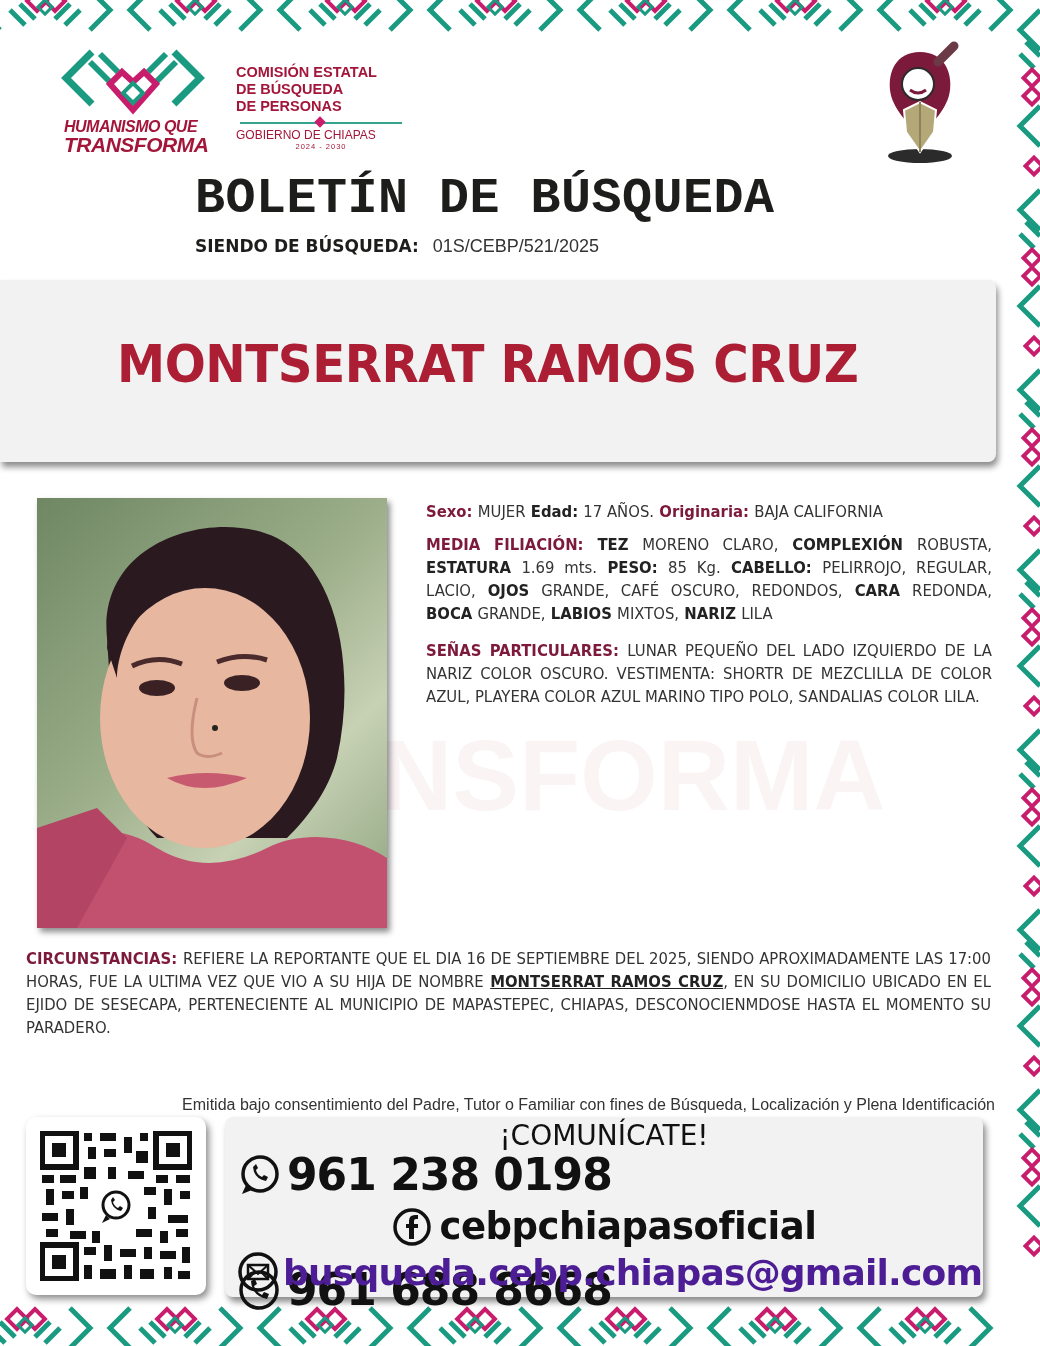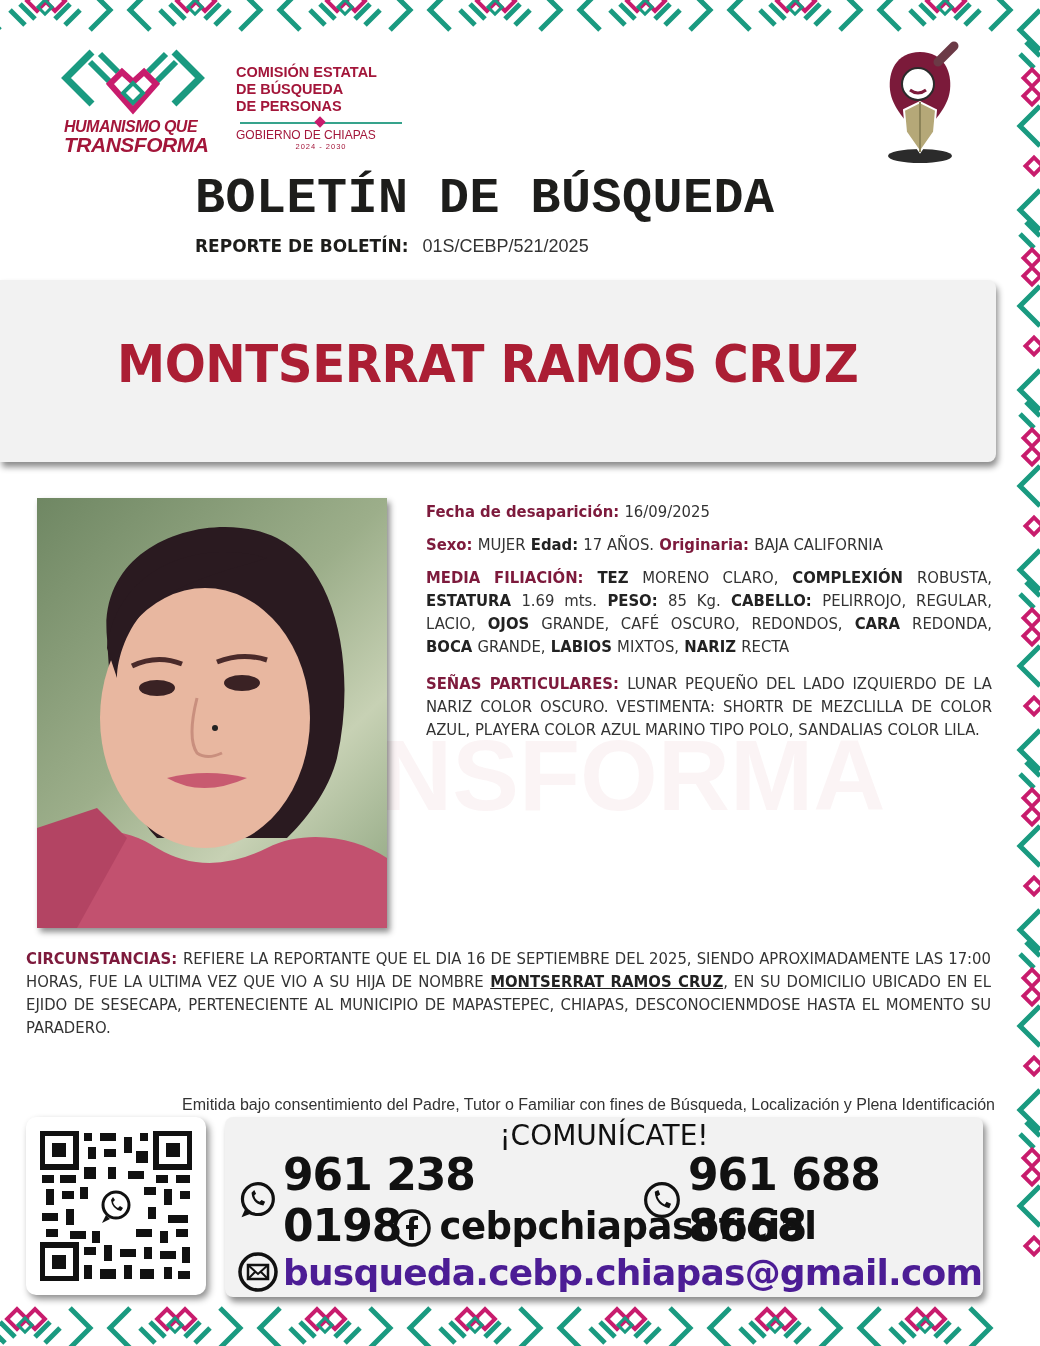--- a/index.html
+++ b/index.html
@@ -67,23 +67,23 @@
 
   .consent { position: absolute; left: 45px; top: 1080px; width: 950px; font-family: "Liberation Sans", sans-serif; font-size: 16px; color: #333; text-align: right; margin-top: 16px; }
 
   
   .qr-card { position: absolute; left: 26px; top: 1117px; width: 180px; height: 178px; background: #fff; border-radius: 10px; box-shadow: 3px 4px 7px rgba(0,0,0,0.45); }
   .qr-card svg { position: absolute; left: 14px; top: 14px; }
 
   
   .contact { position: absolute; left: 225px; top: 1117px; width: 758px; height: 180px; background: #f2f2f2; border-radius: 8px; box-shadow: 3px 5px 6px rgba(0,0,0,0.45); }
   .contact .heading { position: absolute; left: 0; width: 100%; top: 2px; text-align: center; font-family: "DejaVu Sans", sans-serif; font-weight: normal; font-size: 28px; color: #111; }
-  .contact .phones { position: absolute; left: 12px; top: 32px; display: flex; align-items: center; gap: 64px; }
+  .contact .phones { position: absolute; left: 12px; top: 32px; display: flex; align-items: center; gap: 64px; flex-direction: column; }
   .contact .phone { display: flex; align-items: center; gap: 6px; font-family: "DejaVu Sans", sans-serif; font-weight: bold; font-size: 44px; color: #111; letter-spacing: -1px; }
-  .contact .social { position: absolute; left: 0; width: 100%; top: 88px; display: flex; justify-content: center; align-items: flex-end; gap: 8px; font-family: "DejaVu Sans", sans-serif; font-weight: bold; font-size: 37px; color: #111; letter-spacing: -0.5px; }
+  .contact .social { position: absolute; left: 0; width: 100%; top: 88px; display: flex; justify-content: center; align-items: center; gap: 8px; font-family: "DejaVu Sans", sans-serif; font-weight: bold; font-size: 37px; color: #111; letter-spacing: -0.5px; }
   .contact .email { position: absolute; left: 12px; top: 134px; display: flex; align-items: center; gap: 4px; font-family: "DejaVu Sans", sans-serif; font-weight: bold; font-size: 36px; color: #4c1d95; letter-spacing: -0.8px; }
 </style>
 </head>
 <body>
 
 <div class="border-top">
   <svg width="1040" height="40" viewBox="0 0 1040 40">
     <defs>
       <g id="motif">
         <path d="M20 -10 L0 10 L20 30" fill="none" stroke="#1a9a80" stroke-width="5"></path>
@@ -175,21 +175,21 @@
     <circle cx="34" cy="44" r="16" fill="#fff" stroke="#2b2b2b" stroke-width="2"></circle>
     <path d="M26 50 Q34 56 42 50" fill="none" stroke="#7b1a3a" stroke-width="3"></path>
     <path d="M20 70 L36 62 L52 70 L50 92 L36 112 L22 92 Z" fill="#b5a878" stroke="#fff" stroke-width="2"></path>
     <path d="M36 62 L36 112" stroke="#8c8358" stroke-width="2"></path>
     <path d="M54 22 L70 6" stroke="#6b3a46" stroke-width="9" stroke-linecap="round"></path>
   </svg>
 </div>
 
 <div class="title">BOLETÍN DE BÚSQUEDA</div>
 <div class="report">
-  <span class="lbl">REPORTE DE BOLETÍN:</span><span class="val">01S/CEBP/521/2025</span>
+  <span class="lbl">SIENDO DE BÚSQUEDA:</span><span class="val">01S/CEBP/521/2025</span>
 </div>
 
 <div class="name-banner">
   <div class="name">MONTSERRAT RAMOS CRUZ</div>
 </div>
 
 <div class="watermark">
   <div>NSFORMA</div>
 </div>
 
@@ -204,24 +204,20 @@
     <path d="M180 164 Q205 154 230 162" stroke="#4a2a2a" stroke-width="5" fill="none"></path>
     <path d="M160 200 Q150 240 160 255 Q170 262 185 255" stroke="#c98f7e" stroke-width="3" fill="none"></path>
     <circle cx="178" cy="230" r="3" fill="#222"></circle>
     <path d="M130 280 Q165 300 210 280 Q170 270 130 280 Z" fill="#c85a70"></path>
     <path d="M0 360 C40 320 90 330 120 350 Q170 380 230 350 C270 330 320 340 350 360 L350 430 L0 430 Z" fill="#c2516f"></path>
     <path d="M0 330 L60 310 L90 340 L40 430 L0 430 Z" fill="#b34463"></path>
   </svg>
 </div>
 
 <div class="details">
-  <div class="row">
-    <span class="lbl-m">Fecha de desaparición:</span>
-    <span>16/09/2025</span>
-  </div>
   <div class="row">
     <span class="lbl-m">Sexo:</span>
     <span>MUJER</span>
     <span class="lbl-b">Edad:</span>
     <span>17 AÑOS.</span>
     <span class="lbl-m">Originaria:</span>
     <span>BAJA CALIFORNIA</span>
   </div>
   <div class="para">
     <span class="lbl-m">MEDIA FILIACIÓN:</span>
@@ -237,21 +233,21 @@
     <span>PELIRROJO, REGULAR, LACIO,</span>
     <span class="lbl-b">OJOS</span>
     <span>GRANDE, CAFÉ OSCURO, REDONDOS,</span>
     <span class="lbl-b">CARA</span>
     <span>REDONDA,</span>
     <span class="lbl-b">BOCA</span>
     <span>GRANDE,</span>
     <span class="lbl-b">LABIOS</span>
     <span>MIXTOS,</span>
     <span class="lbl-b">NARIZ</span>
-    <span>RECTA</span>
+    <span>LILA</span>
   </div>
   <div class="para">
     <span class="lbl-m">SEÑAS PARTICULARES:</span>
     <span>LUNAR PEQUEÑO DEL LADO IZQUIERDO DE LA NARIZ COLOR OSCURO. VESTIMENTA: SHORTR DE MEZCLILLA DE COLOR AZUL, PLAYERA COLOR AZUL MARINO TIPO POLO, SANDALIAS COLOR LILA.</span>
   </div>
 </div>
 
 <div class="circ">
   <span class="lbl-m">CIRCUNSTANCIAS:</span>
   <span>REFIERE LA REPORTANTE QUE EL DIA 16 DE SEPTIEMBRE DEL 2025, SIENDO APROXIMADAMENTE LAS 17:00 HORAS, FUE LA ULTIMA VEZ QUE VIO A SU HIJA DE NOMBRE</span>

